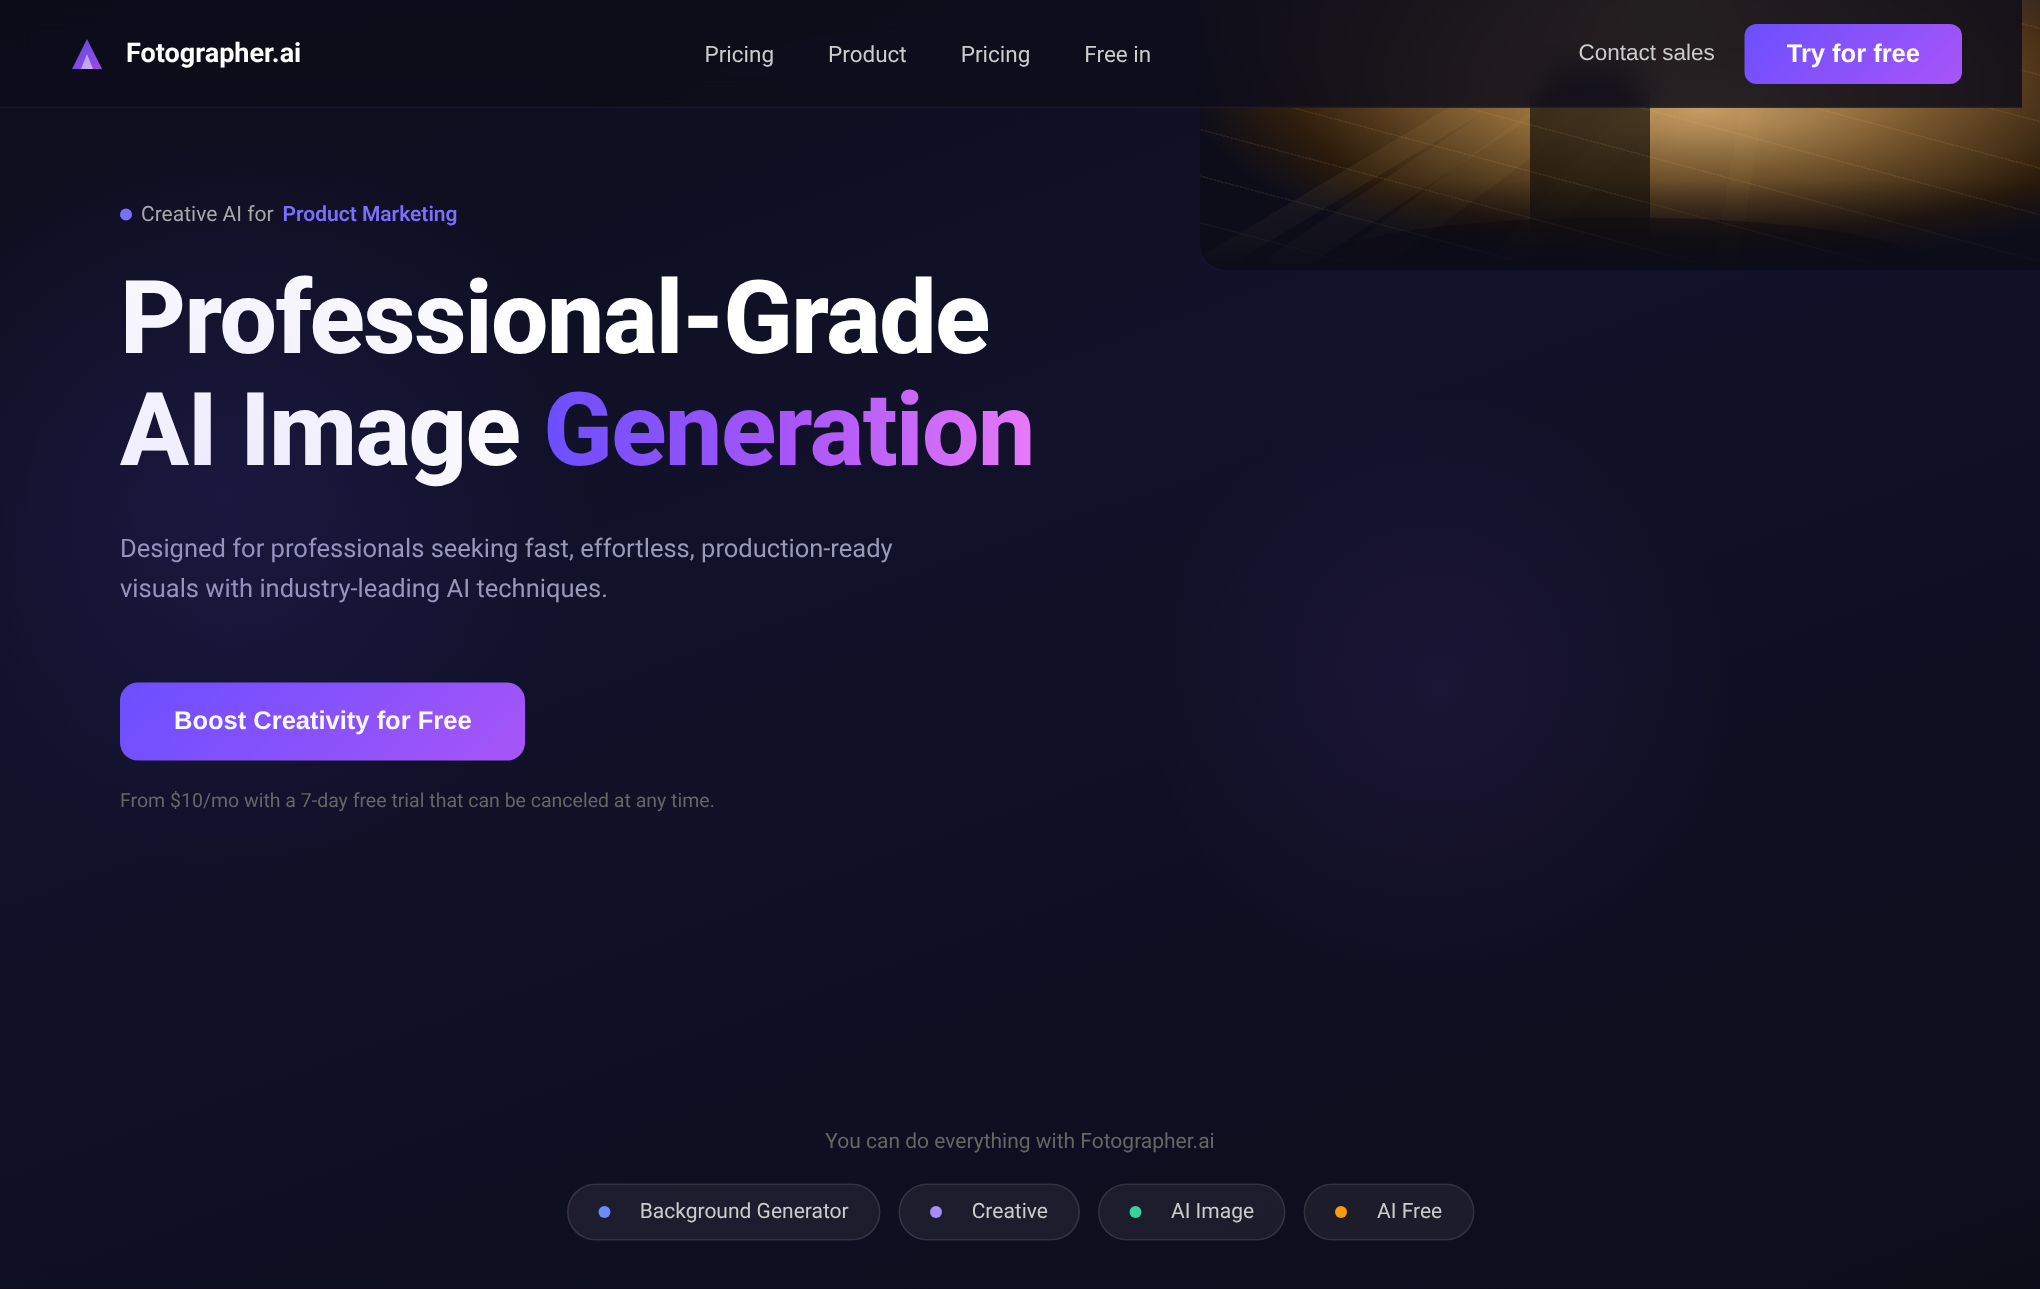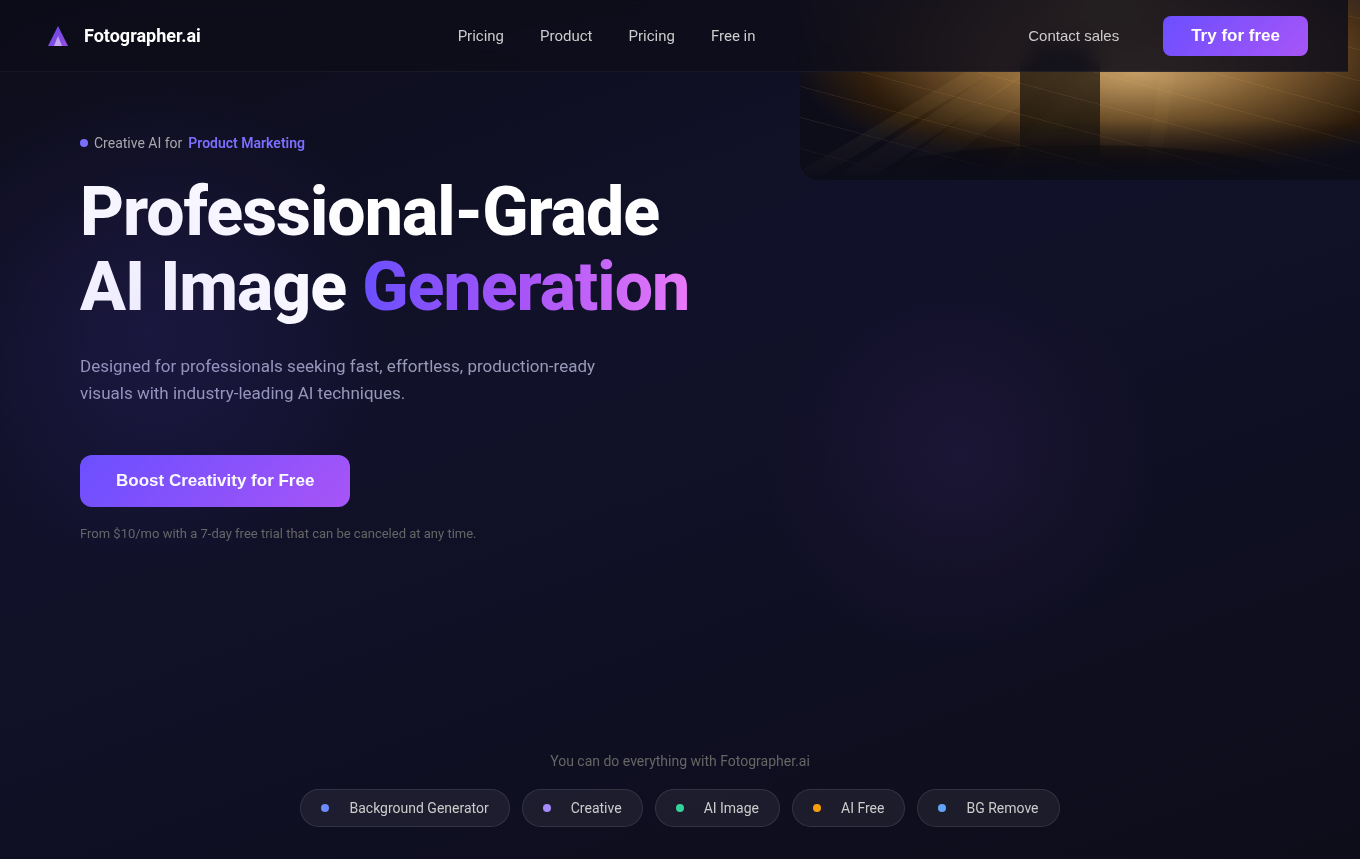--- a/index.html
+++ b/index.html
@@ -56,21 +56,21 @@
     .nav-link {
       font-size: 15px;
       color: #ccc;
       text-decoration: none;
       cursor: pointer;
     }
 
     .nav-actions {
       display: flex;
       align-items: center;
-      gap: 28px;
+      gap: 4px;
     }
 
     .btn-contact {
       font-size: 15px;
       color: #ccc;
       background: transparent;
       border: none;
       cursor: pointer;
       padding: 8px 16px;
     }
@@ -384,20 +384,16 @@
           <span>Creative</span>
         </div>
         <div class="tab-pill">
           <span class="tab-dot" style="background: rgb(52, 211, 153);"></span>
           <span>AI Image</span>
         </div>
         <div class="tab-pill">
           <span class="tab-dot" style="background: rgb(245, 158, 11);"></span>
           <span>AI Free</span>
         </div>
-        <div class="tab-pill">
-          <span class="tab-dot" style="background: rgb(96, 165, 250);"></span>
-          <span>BG Remove</span>
-        </div>
       </div>
   </div>
 
 </section>
 
 </body></html>

